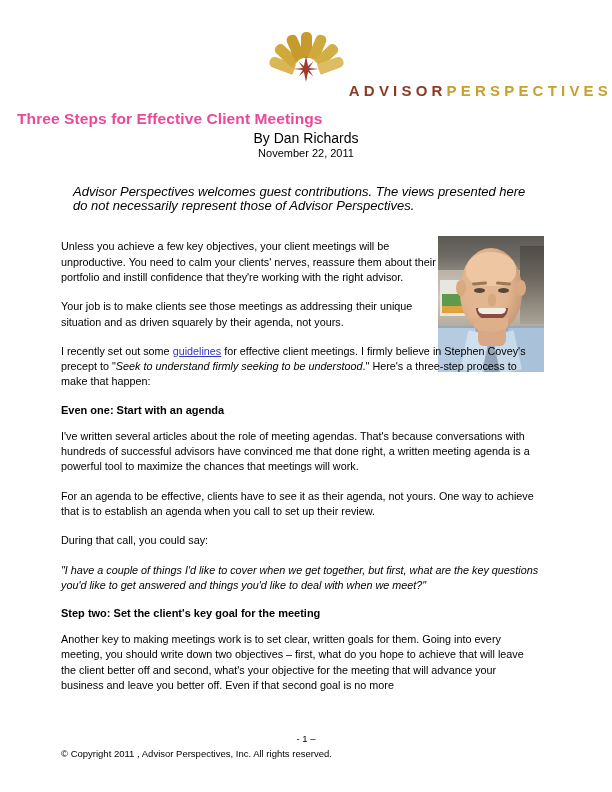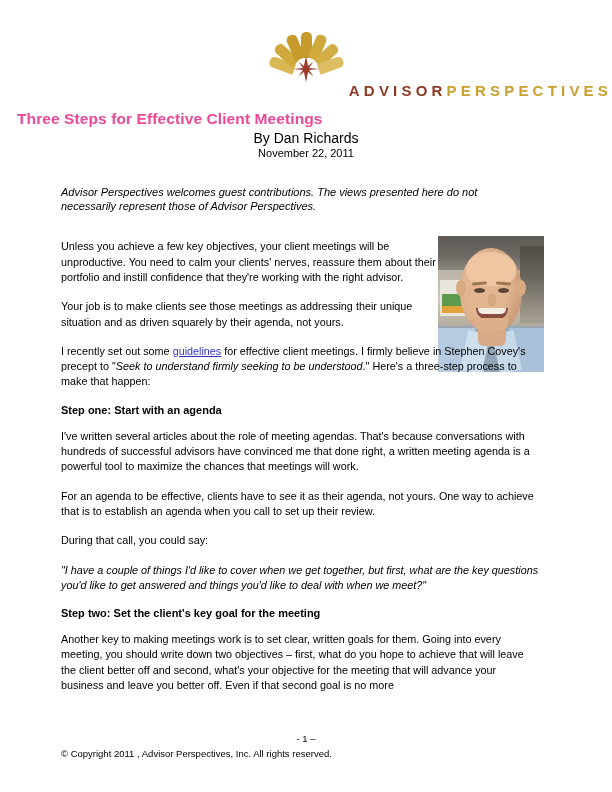--- a/index.html
+++ b/index.html
@@ -107,23 +107,23 @@
 
   
   .content {
     position: absolute;
     top: 185px;
     left: 61px;
     width: 478px;
   }
   .disclaimer {
     font-style: italic;
-    font-size: 11px;
+    font-size: 13px;
     line-height: 14.2px;
-    margin: 0 0 26px 0;
+    margin: 0 0 26px 12px;
     width: 470px;
   }
   p.para {
     font-size: 10.8px;
     line-height: 15.3px;
     margin: 0 0 14px 0;
   }
   p.narrow {
     width: 375px;
   }
@@ -256,21 +256,21 @@
   <div class="content">
 
     <p class="disclaimer">Advisor Perspectives welcomes guest contributions. The views presented here do not necessarily represent those of Advisor Perspectives.</p>
 
     <p class="para narrow">Unless you achieve a few key objectives, your client meetings will be unproductive.   You need to calm your clients' nerves, reassure them about their portfolio and instill confidence that they're working with the right advisor.</p>
 
     <p class="para narrow">Your job is to make clients see those meetings as addressing their unique situation and as driven squarely by their agenda, not yours.</p>
 
     <p class="para"><span>I recently set out some </span><a class="inline-link" href="#">guidelines</a><span> for effective client meetings.  I firmly believe in Stephen Covey's precept to "</span><em class="it">Seek to understand firmly seeking to be understood</em><span>."  Here's a three-step process to make that happen:</span></p>
 
-    <p class="step-head">Step one: Start with an agenda</p>
+    <p class="step-head">Even one: Start with an agenda</p>
 
     <p class="para">I've written several articles about the role of meeting agendas. That's because conversations with hundreds of successful advisors have convinced me that done right, a written meeting agenda is a powerful tool to maximize the chances that meetings will work.</p>
 
     <p class="para">For an agenda to be effective, clients have to see it as their agenda, not yours.  One way to achieve that is to establish an agenda when you call to set up their review.</p>
 
     <p class="para">During that call, you could say:</p>
 
     <p class="quote">"I have a couple of things I'd like to cover when we get together, but first, what are the key questions you'd like to get answered and things you'd like to deal with when we meet?"</p>
 
 

